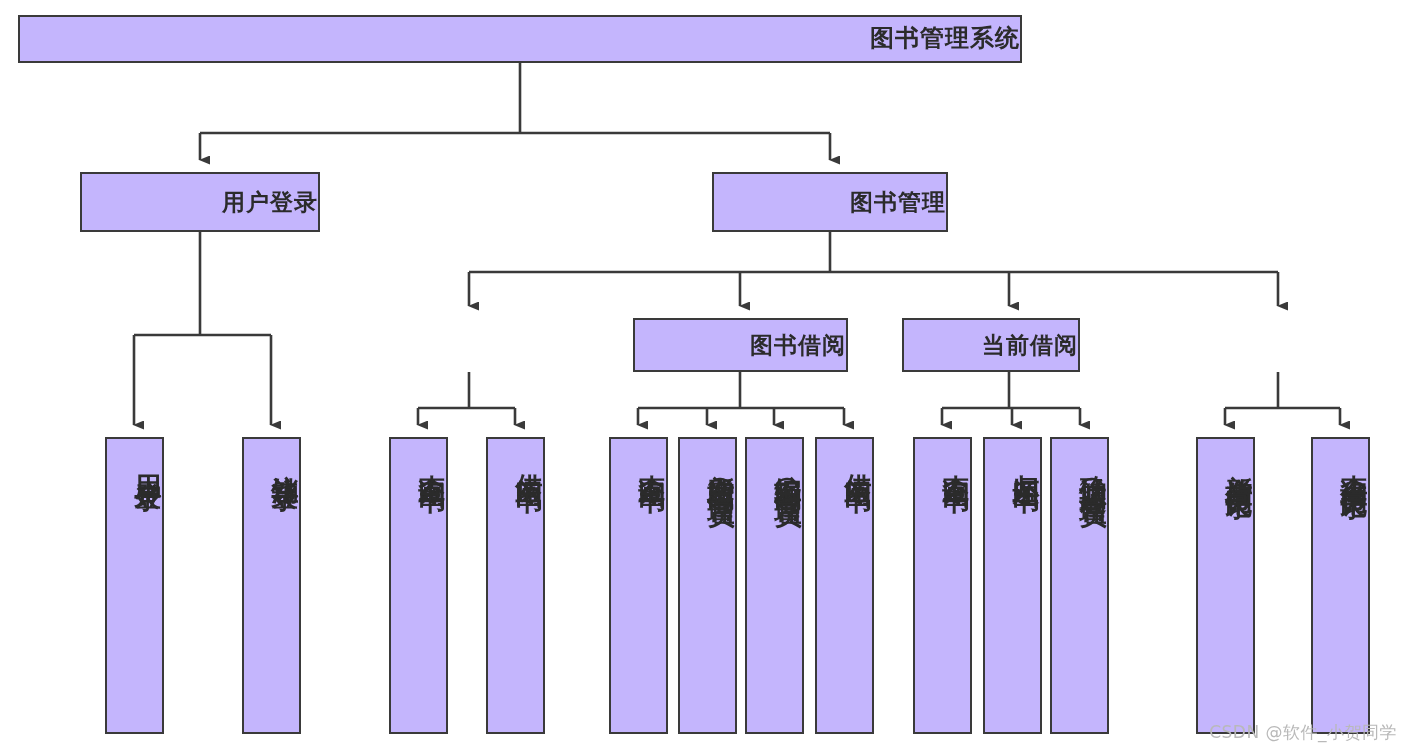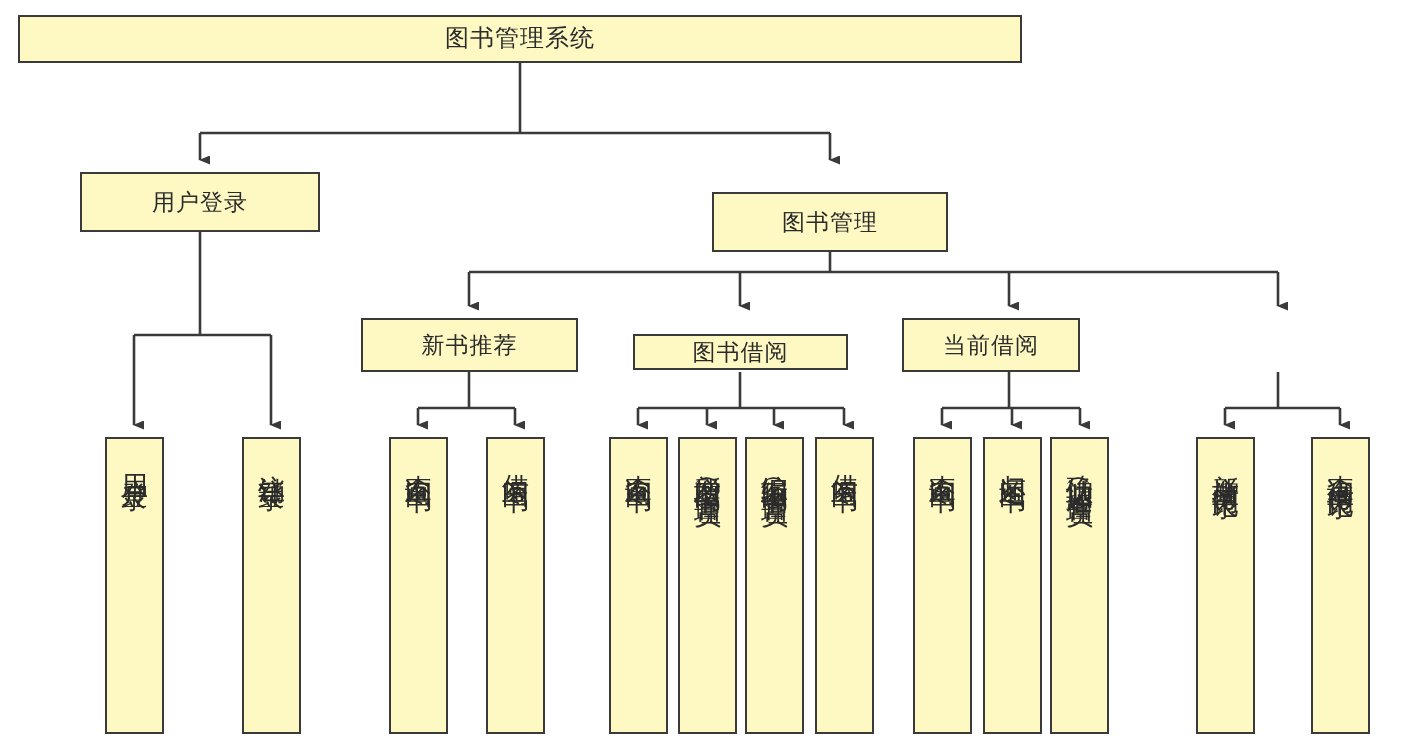--- a/index.html
+++ b/index.html
@@ -23,25 +23,26 @@
     left: 0;
     top: 0;
     width: 1405px;
     height: 747px;
     pointer-events: none;
   }
   .node {
     position: absolute;
     box-sizing: border-box;
     border: 2.5px solid #3a3a3a;
-    background: #fef9c3;
+    background: #c4b5fd;
     display: flex;
     align-items: center;
-    justify-content: center;
+    justify-content: flex-end;
     color: #2b2b2b;
+    font-weight: bold;
   }
   .node .lbl {
     display: block;
     text-align: center;
     line-height: 1.22;
     white-space: nowrap;
   }
   
   .node.h .lbl {
     font-size: 23px;
@@ -127,28 +128,25 @@
     </g>
   </svg>
 
   <div class="node h root" style="left:18px; top:15px; width:1004px; height:48px;">
     <span class="lbl">图书管理系统</span>
   </div>
 
   <div class="node h" style="left:80px; top:172px; width:240px; height:60px;">
     <span class="lbl">用户登录</span>
   </div>
-  <div class="node h" style="left:712px; top:172px; width:236px; height:60px;margin-top:20px;">
+  <div class="node h" style="left:712px; top:172px; width:236px; height:60px;">
     <span class="lbl">图书管理</span>
   </div>
 
-  <div class="node h" style="left:361px; top:318px; width:217px; height:54px;">
-    <span class="lbl">新书推荐</span>
-  </div>
-  <div class="node h" style="left:633px; top:334px; width:215px; height:36px;">
+  <div class="node h" style="left:633px; top:318px; width:215px; height:54px;">
     <span class="lbl">图书借阅</span>
   </div>
   <div class="node h" style="left:902px; top:318px; width:178px; height:54px;">
     <span class="lbl">当前借阅</span>
   </div>
 
   <div class="node v" style="left:105px; top:437px; width:59px; height:297px;">
     <span class="lbl">用户登录</span>
   </div>
   <div class="node v" style="left:242px; top:437px; width:59px; height:297px;">
@@ -185,14 +183,15 @@
     <span class="lbl">确认归还（管理员）</span>
   </div>
 
   <div class="node v" style="left:1196px; top:437px; width:59px; height:297px;">
     <span class="lbl">新增借阅记录</span>
   </div>
   <div class="node v" style="left:1311px; top:437px; width:59px; height:297px;">
     <span class="lbl">查询借阅记录</span>
   </div>
 
+  <div class="watermark">CSDN @软件_小贺同学</div>
 
 </div>
 
 </body></html>

